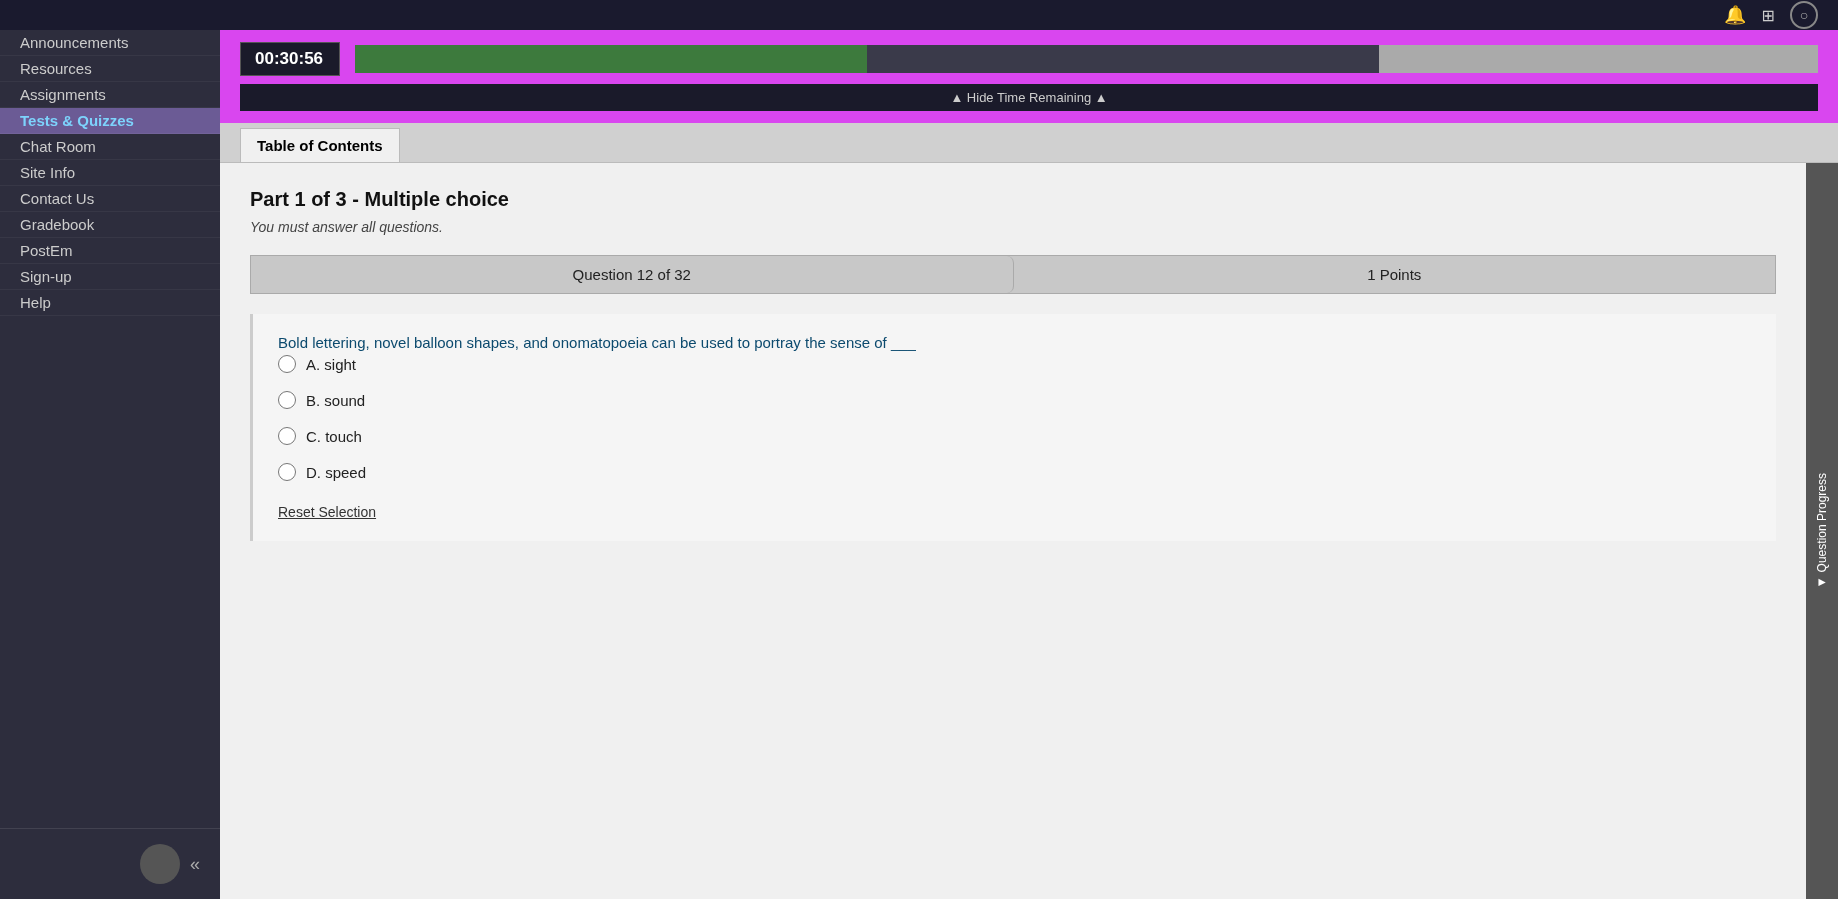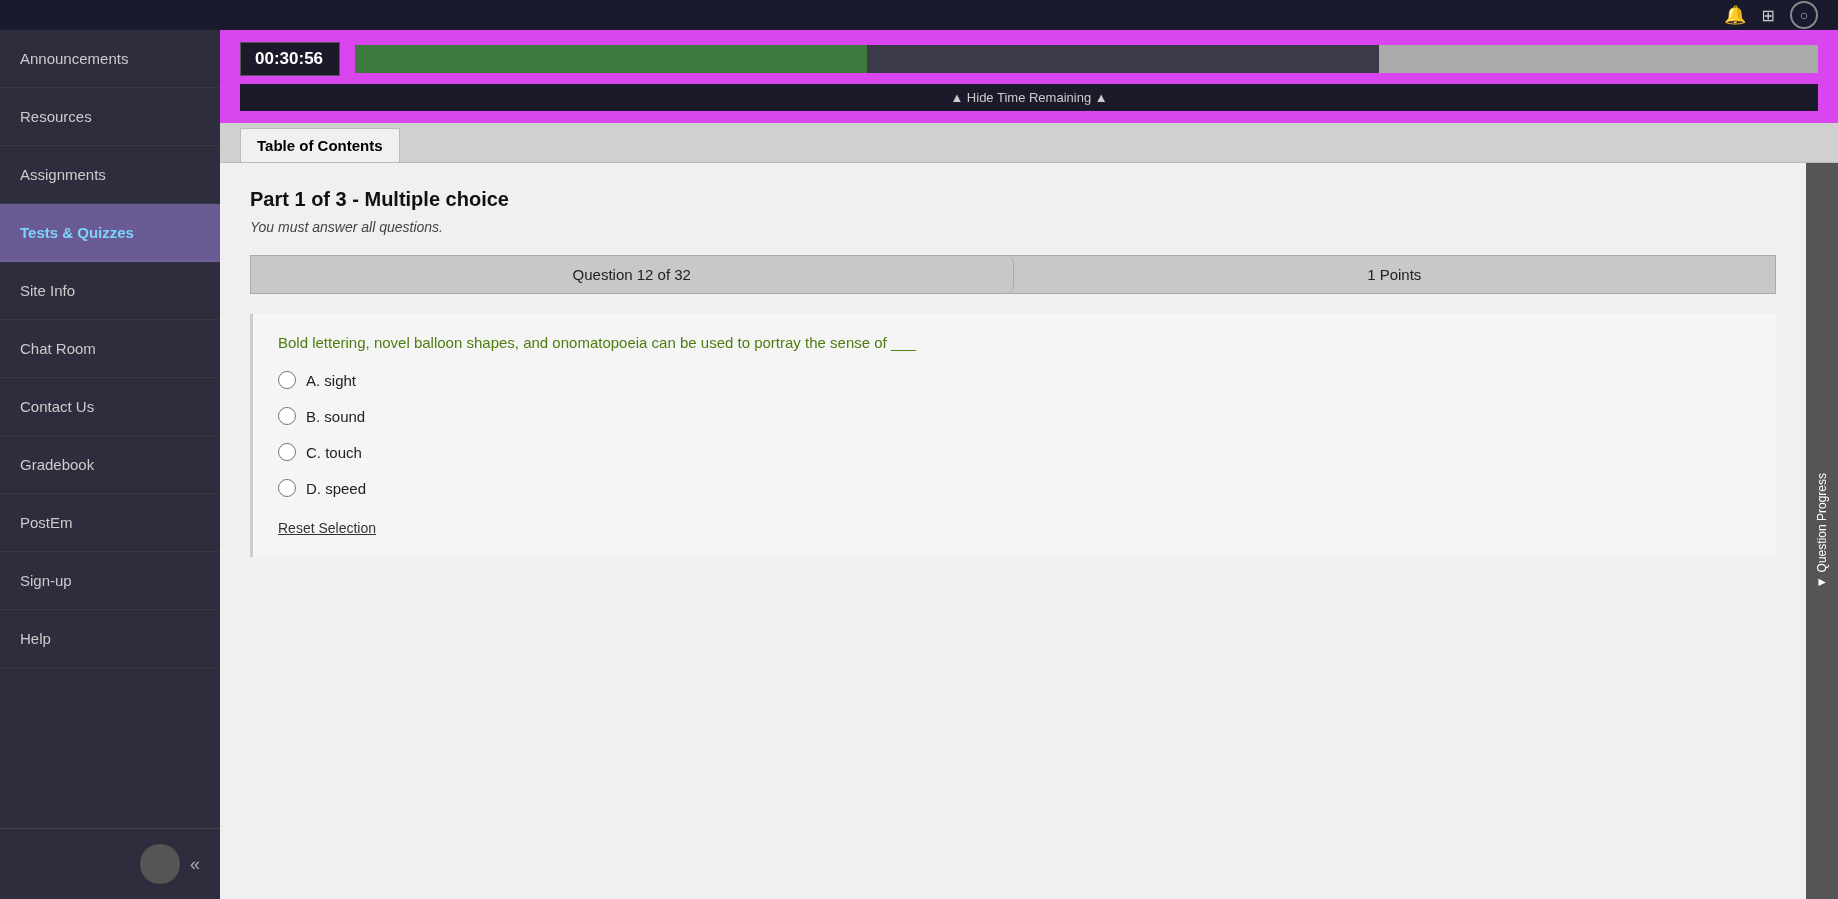--- a/index.html
+++ b/index.html
@@ -47,21 +47,21 @@
     
     .sidebar {
       width: 220px;
       background: #2d2d3d;
       display: flex;
       flex-direction: column;
       flex-shrink: 0;
       overflow-y: auto;
     }
     .sidebar-item {
-      padding: 20px 20px;
+      padding: 4px 20px;
       color: #ccc;
       font-size: 15px;
       cursor: pointer;
       border-bottom: 1px solid rgba(255,255,255,0.05);
     }
     .sidebar-item.active {
       background: #6b5b95;
       color: #7dd3fc;
       font-weight: bold;
     }
@@ -214,22 +214,22 @@
     }
 
     .question-content {
       background: #f5f5f5;
       border-left: 3px solid #ccc;
       padding: 20px 20px 20px 25px;
       margin-bottom: 10px;
     }
     .question-text {
       font-size: 15px;
-      color: #4d7c0f;
-      margin-bottom: 20px;
+      color: #0c4a6e;
+      margin-bottom: 4px;
     }
     .answer-option {
       display: flex;
       align-items: center;
       gap: 10px;
       margin-bottom: 18px;
       font-size: 15px;
       color: #222;
       cursor: pointer;
     }
@@ -274,22 +274,22 @@
   <span class="top-bar-circle" style="color:#aaa; font-size:14px;">○</span>
 </div>
 
 <div class="main-layout">
 
   <div class="sidebar">
     <div class="sidebar-item">Announcements</div>
     <div class="sidebar-item">Resources</div>
     <div class="sidebar-item">Assignments</div>
     <div class="sidebar-item active">Tests &amp; Quizzes</div>
+    <div class="sidebar-item">Chat Room</div>
     <div class="sidebar-item">Site Info</div>
-    <div class="sidebar-item">Chat Room</div>
     <div class="sidebar-item">Contact Us</div>
     <div class="sidebar-item">Gradebook</div>
     <div class="sidebar-item">PostEm</div>
     <div class="sidebar-item">Sign-up</div>
     <div class="sidebar-item">Help</div>
     <div class="sidebar-bottom">
       <div class="sidebar-avatar"></div>
       <span class="collapse-btn">«</span>
     </div>
   </div>

